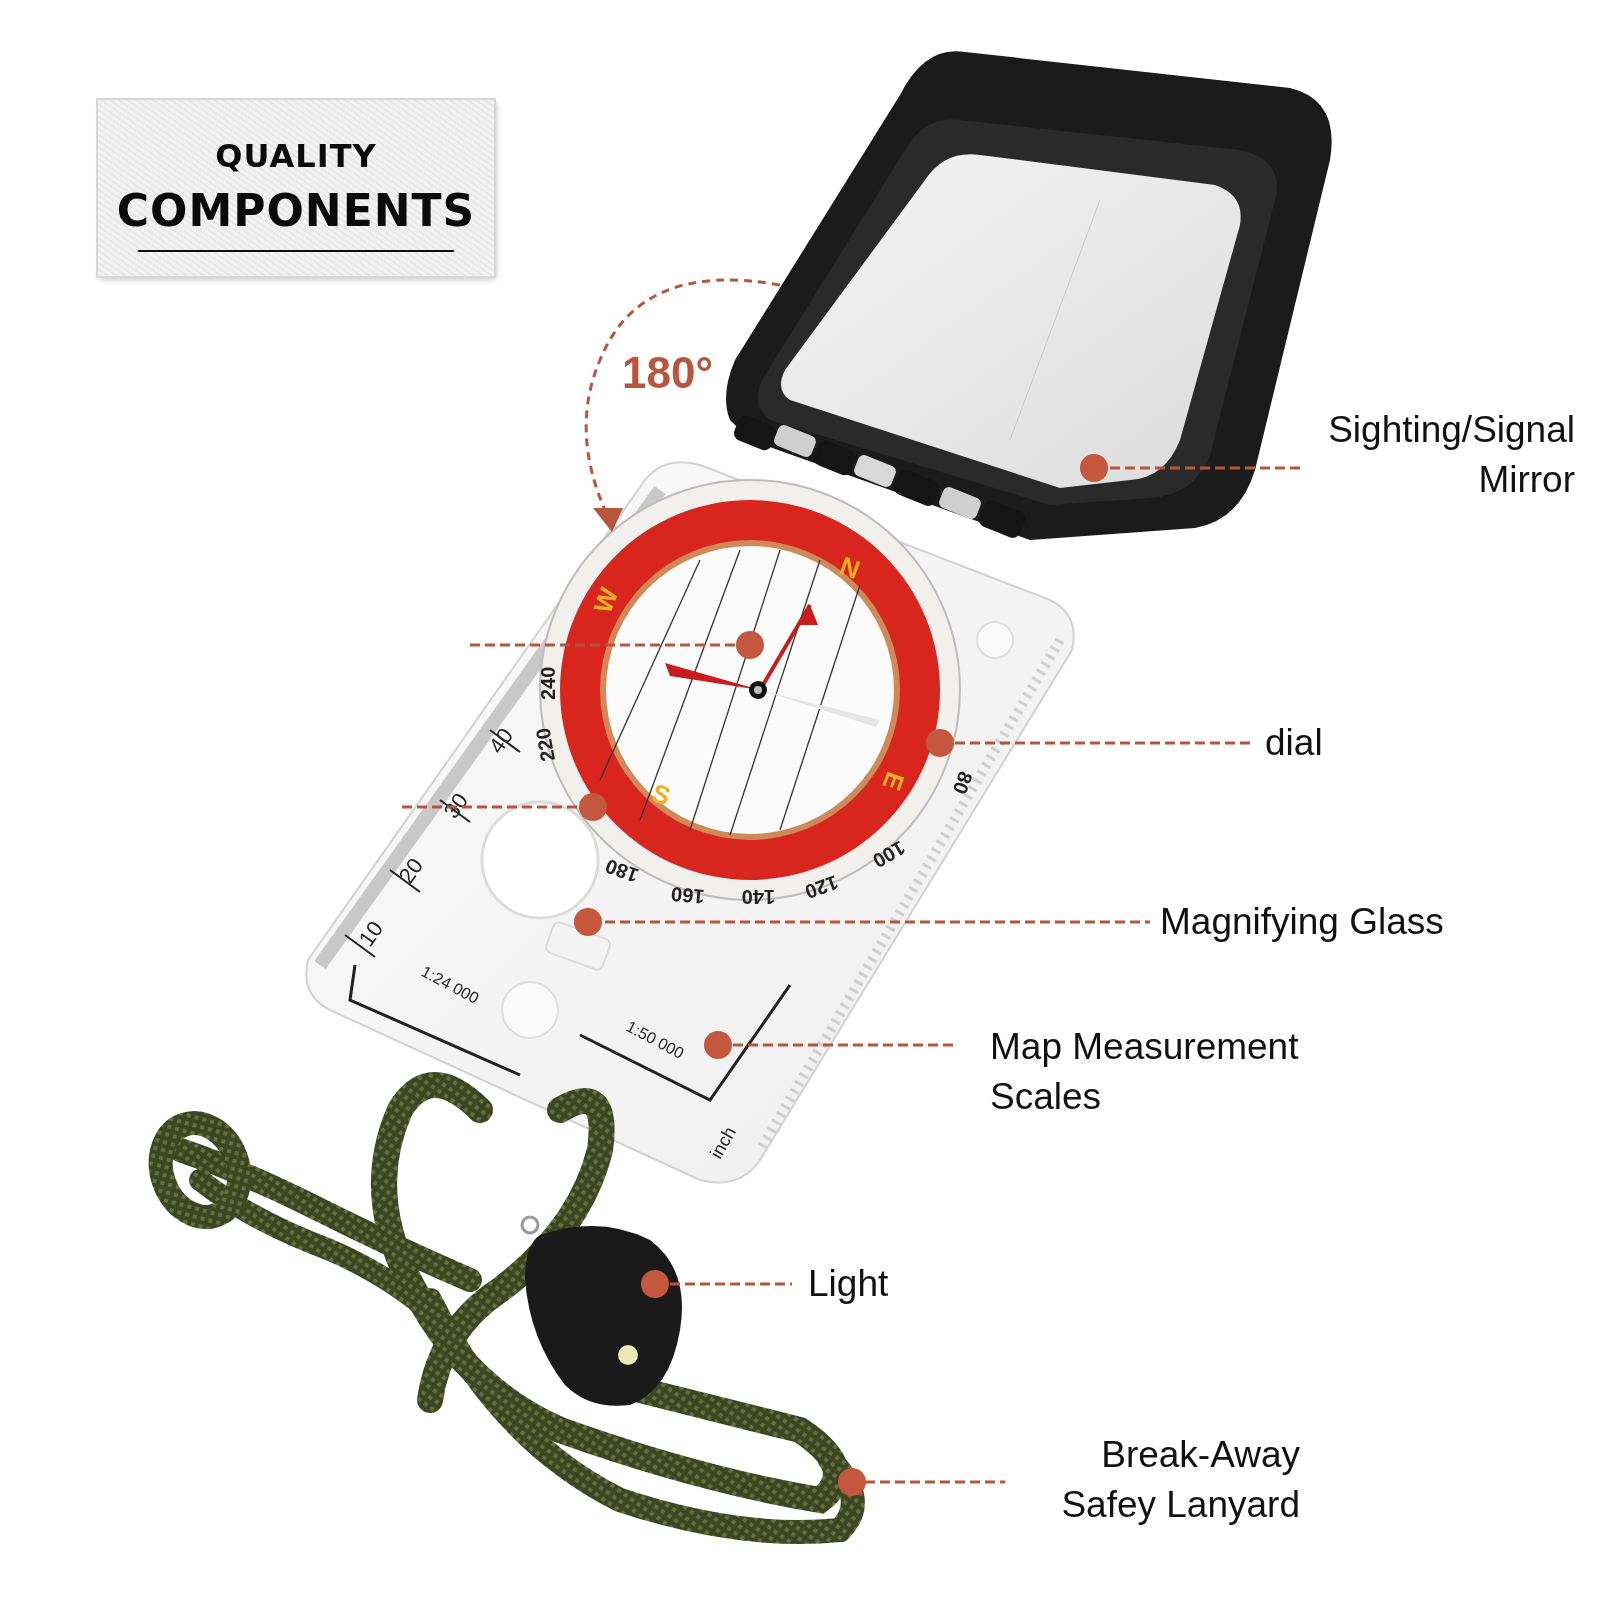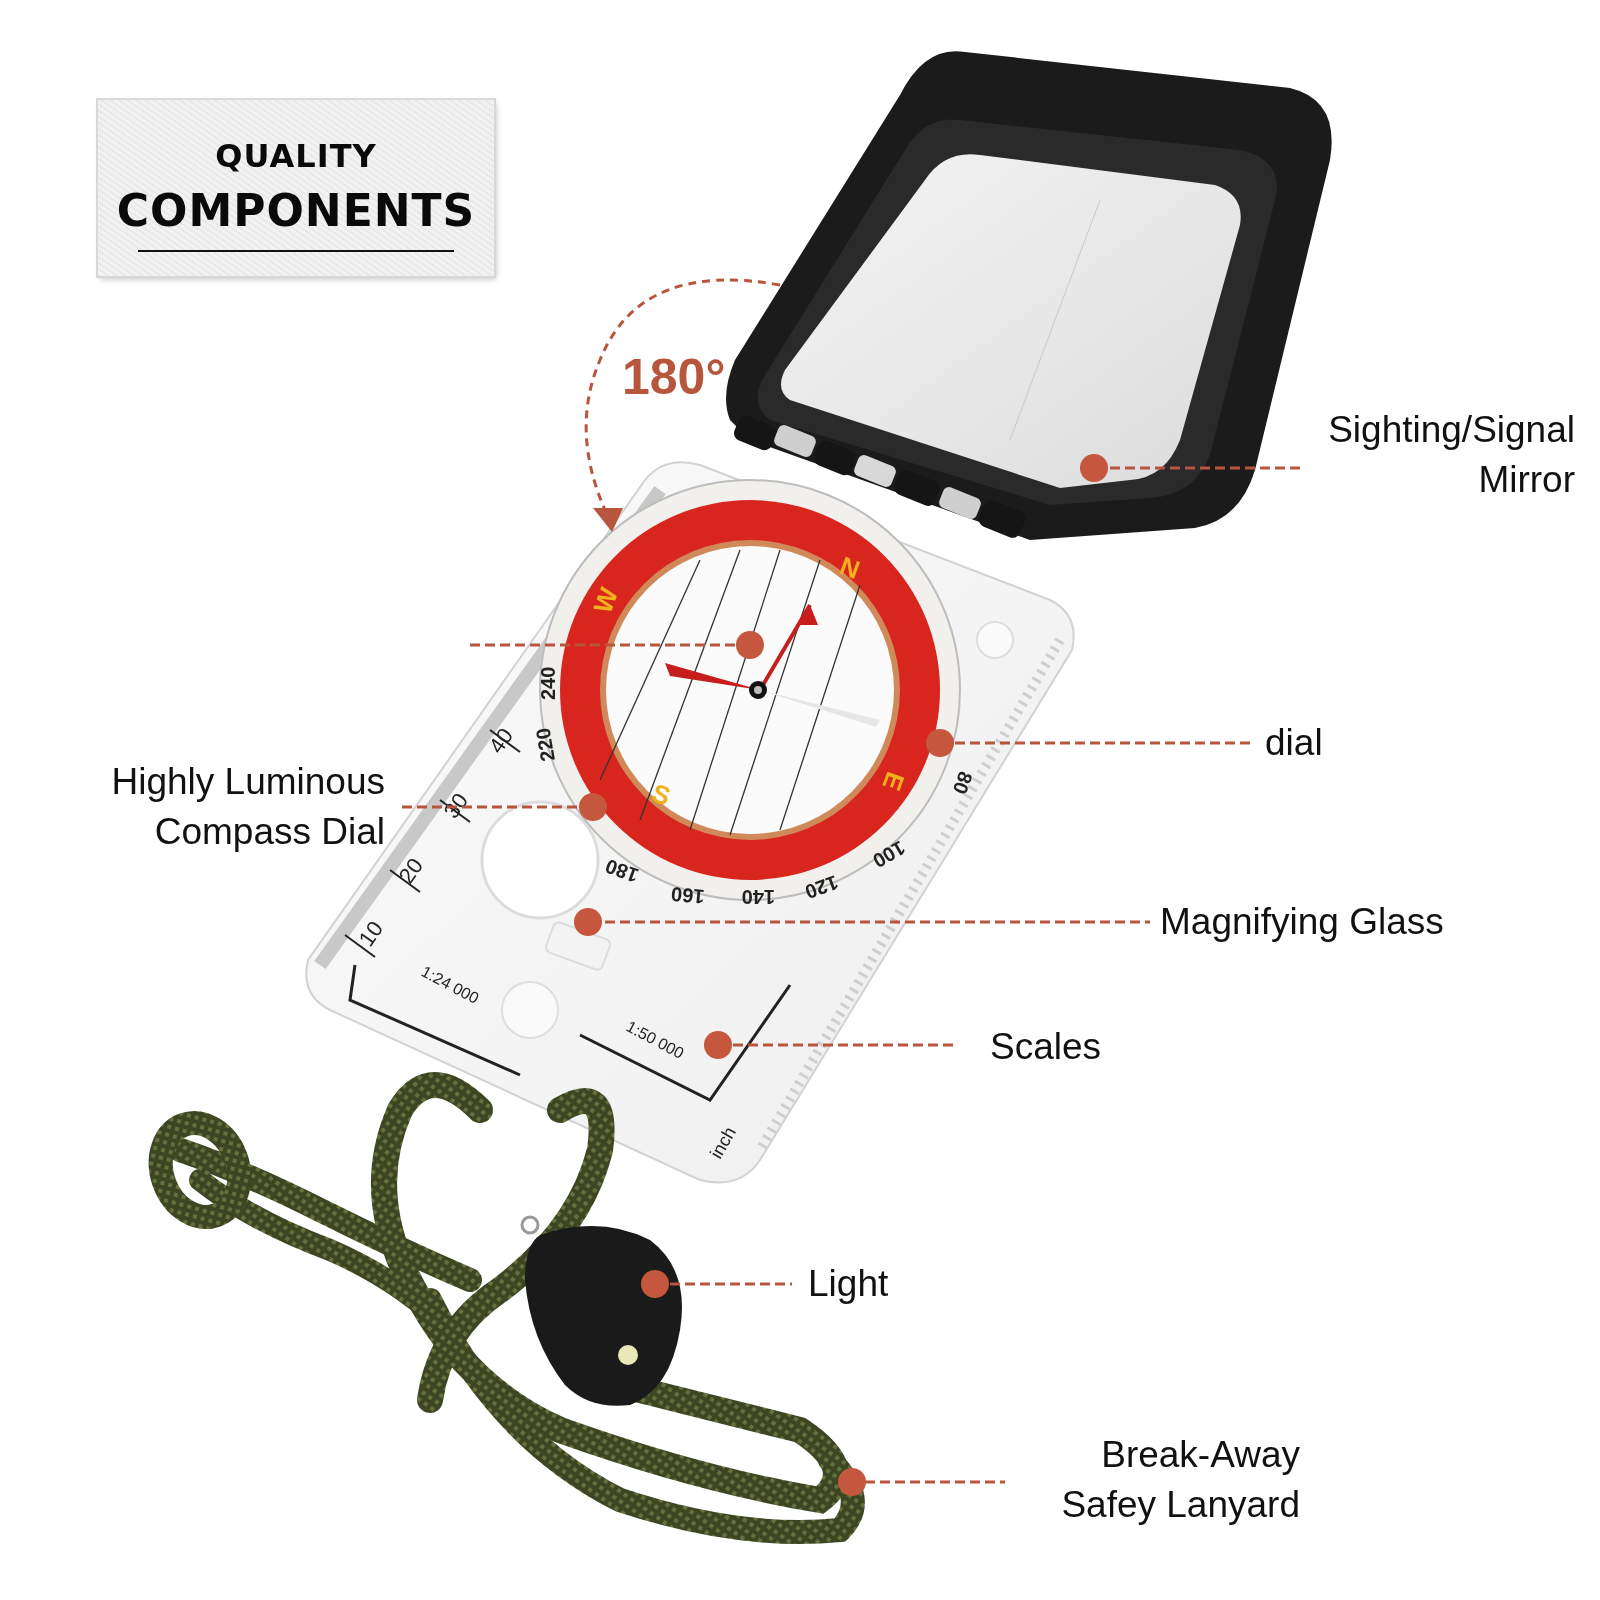--- a/index.html
+++ b/index.html
@@ -15,21 +15,21 @@
     text-align: center; }
   .badge .l1, .badge .l2 { font-family: "DejaVu Sans", sans-serif; font-weight: bold;
     color: #0a0a0a; letter-spacing: 1px; display: block; }
   .badge .l1 { font-size: 32px; margin-top: 30px; line-height: 52px; }
   .badge .l2 { font-size: 44px; line-height: 58px; }
   .badge .rule { position: absolute; left: 40px; right: 40px; top: 150px; height: 2px; background: #111; }
 
   .label { position: absolute; color: #111; font-family: "Liberation Sans", sans-serif;
     font-size: 37px; line-height: 50px; }
   .label.center { text-align: right; }
-  .deg180 { position: absolute; left: 622px; top: 348px; font-size: 50px; font-weight: bold;
+  .deg180 { position: absolute; left: 622px; top: 348px; font-size: 44px; font-weight: bold;
     color: #b8553d; font-family: "Liberation Sans", sans-serif; }
 </style>
 </head>
 <body>
 
 <div class="stage">
 
   <svg class="art" width="1600" height="1600" viewBox="0 0 1600 1600">
     <defs>
       <linearGradient id="mirrorGrad" x1="0" y1="0" x2="1" y2="1">
@@ -186,30 +186,27 @@
   <div class="label center" style="left:1265px; top:405px; width:310px;">
     <div>Sighting/Signal</div>
     <div>Mirror</div>
   </div>
 
 
   <div class="label" style="left:1265px; top:718px; width:320px;">
     <div>dial</div>
   </div>
 
-  <div class="label center" style="left:55px; top:757px; width:330px;">
-    <div>Highly Luminous</div>
-    <div>Compass Dial</div>
-  </div>
 
   <div class="label" style="left:1160px; top:897px; width:420px;">
     <div>Magnifying Glass</div>
   </div>
 
   <div class="label" style="left:990px; top:1022px; width:380px;">
+    <div>Map Measurement</div>
     <div>Scales</div>
   </div>
 
   <div class="label" style="left:808px; top:1259px; width:140px;">
     <div>Light</div>
   </div>
 
   <div class="label center" style="left:1010px; top:1430px; width:290px;">
     <div>Break-Away</div>
     <div>Safey Lanyard</div>

